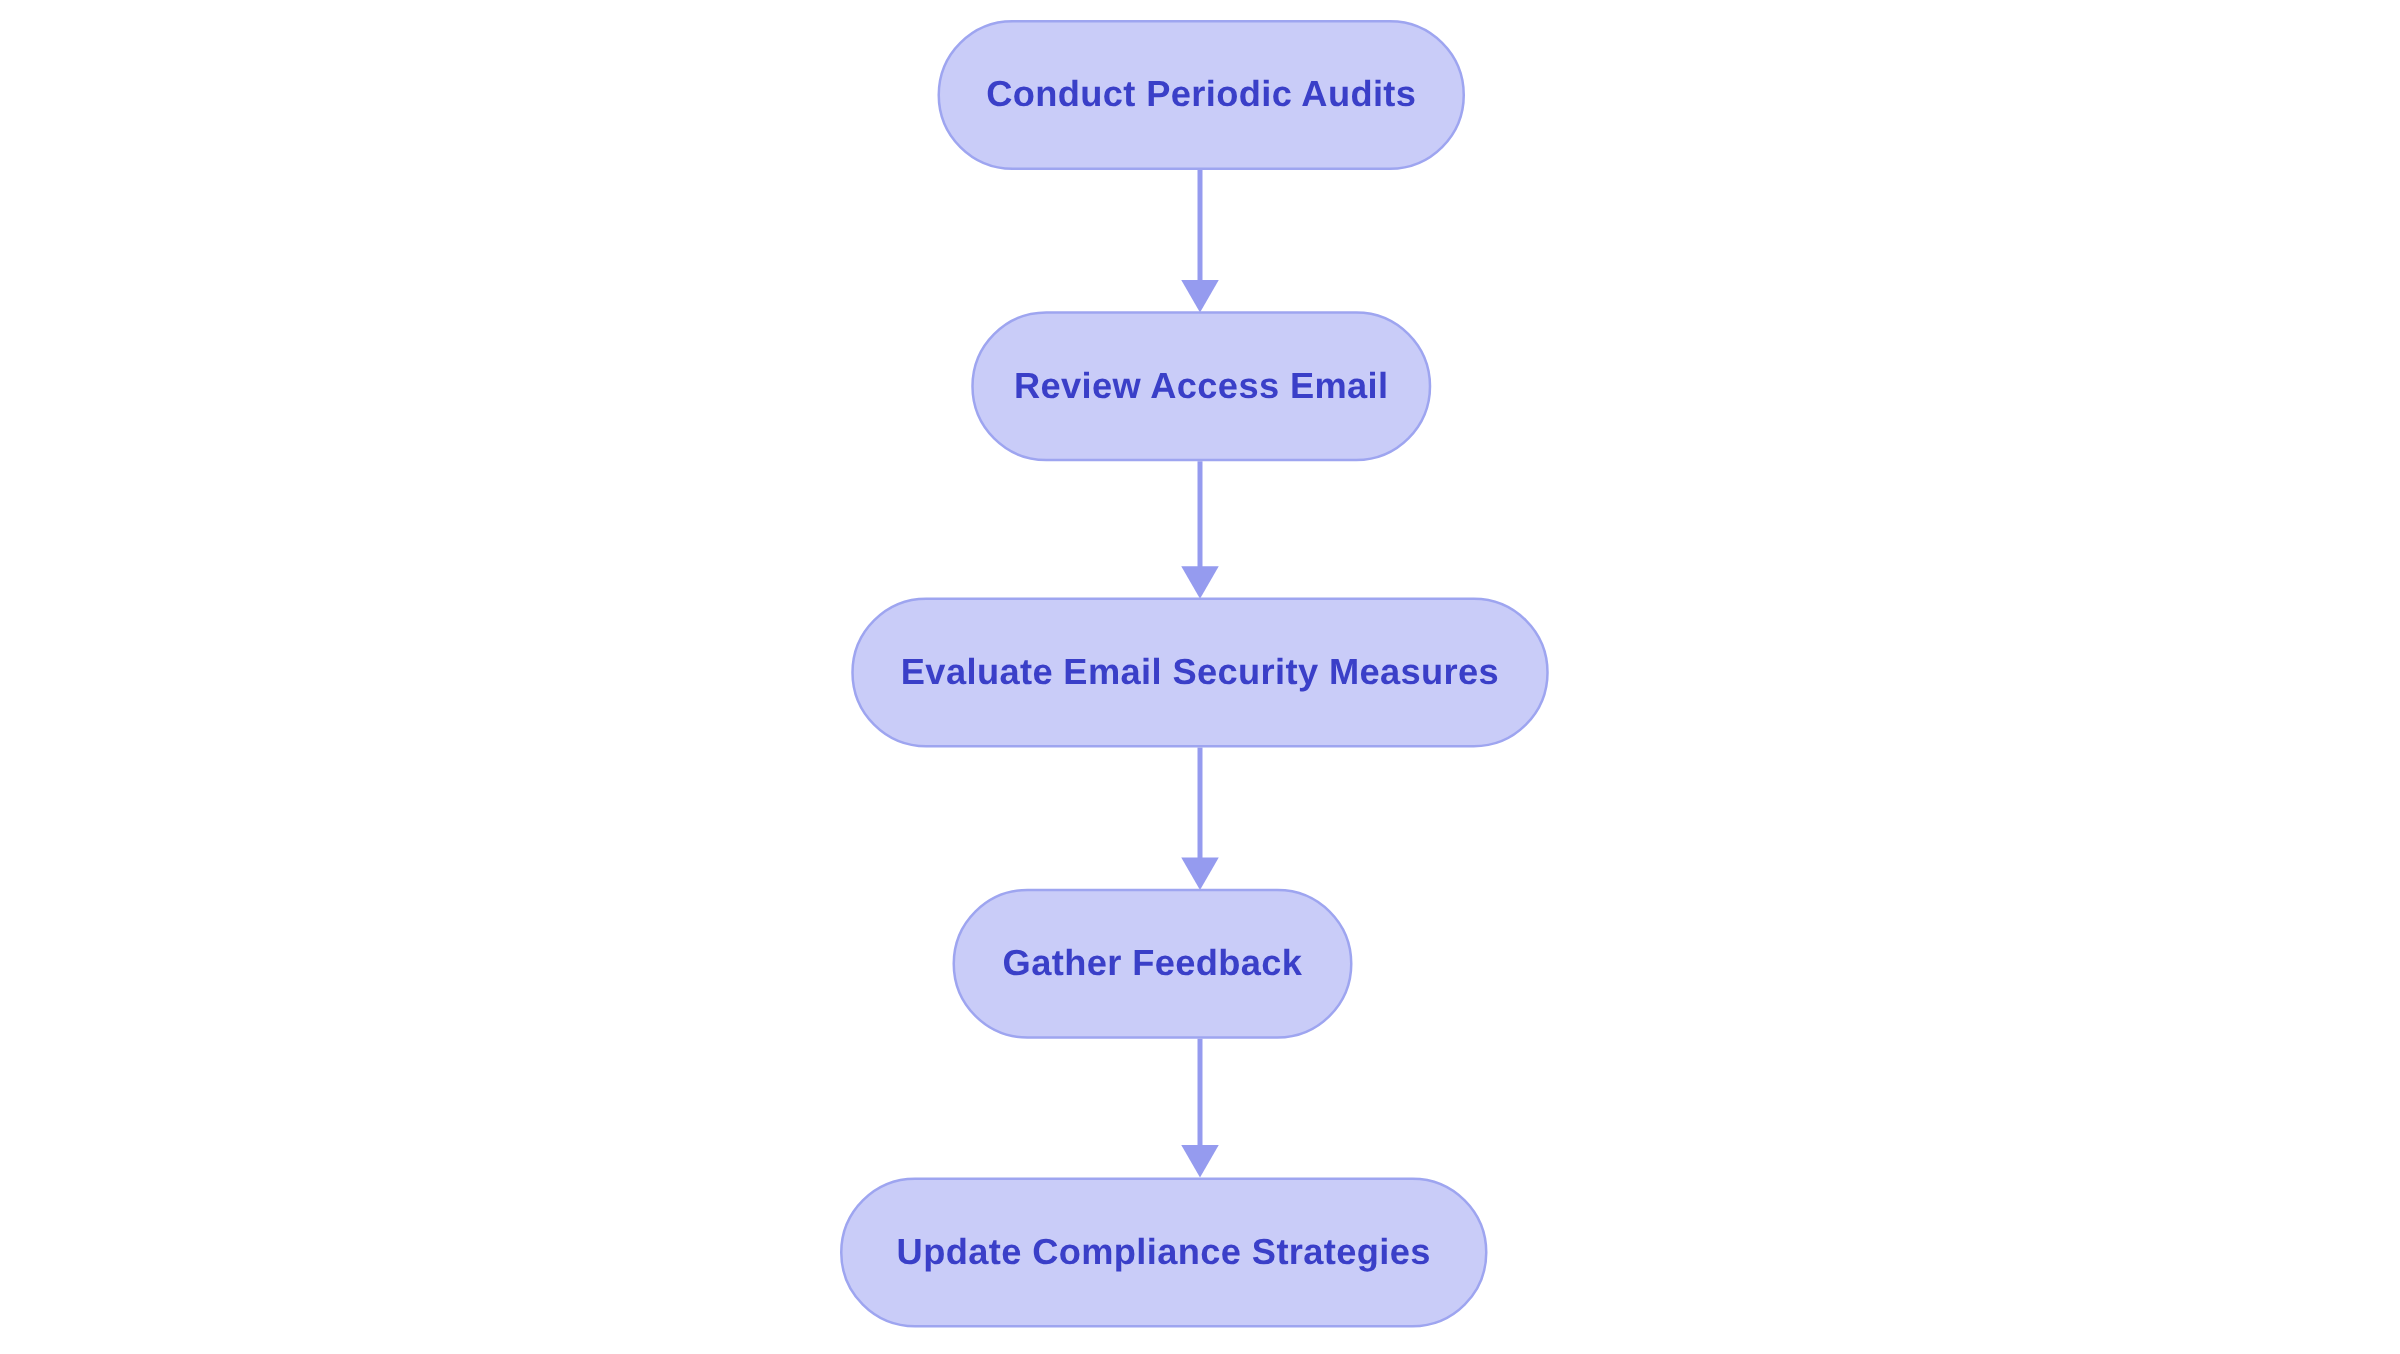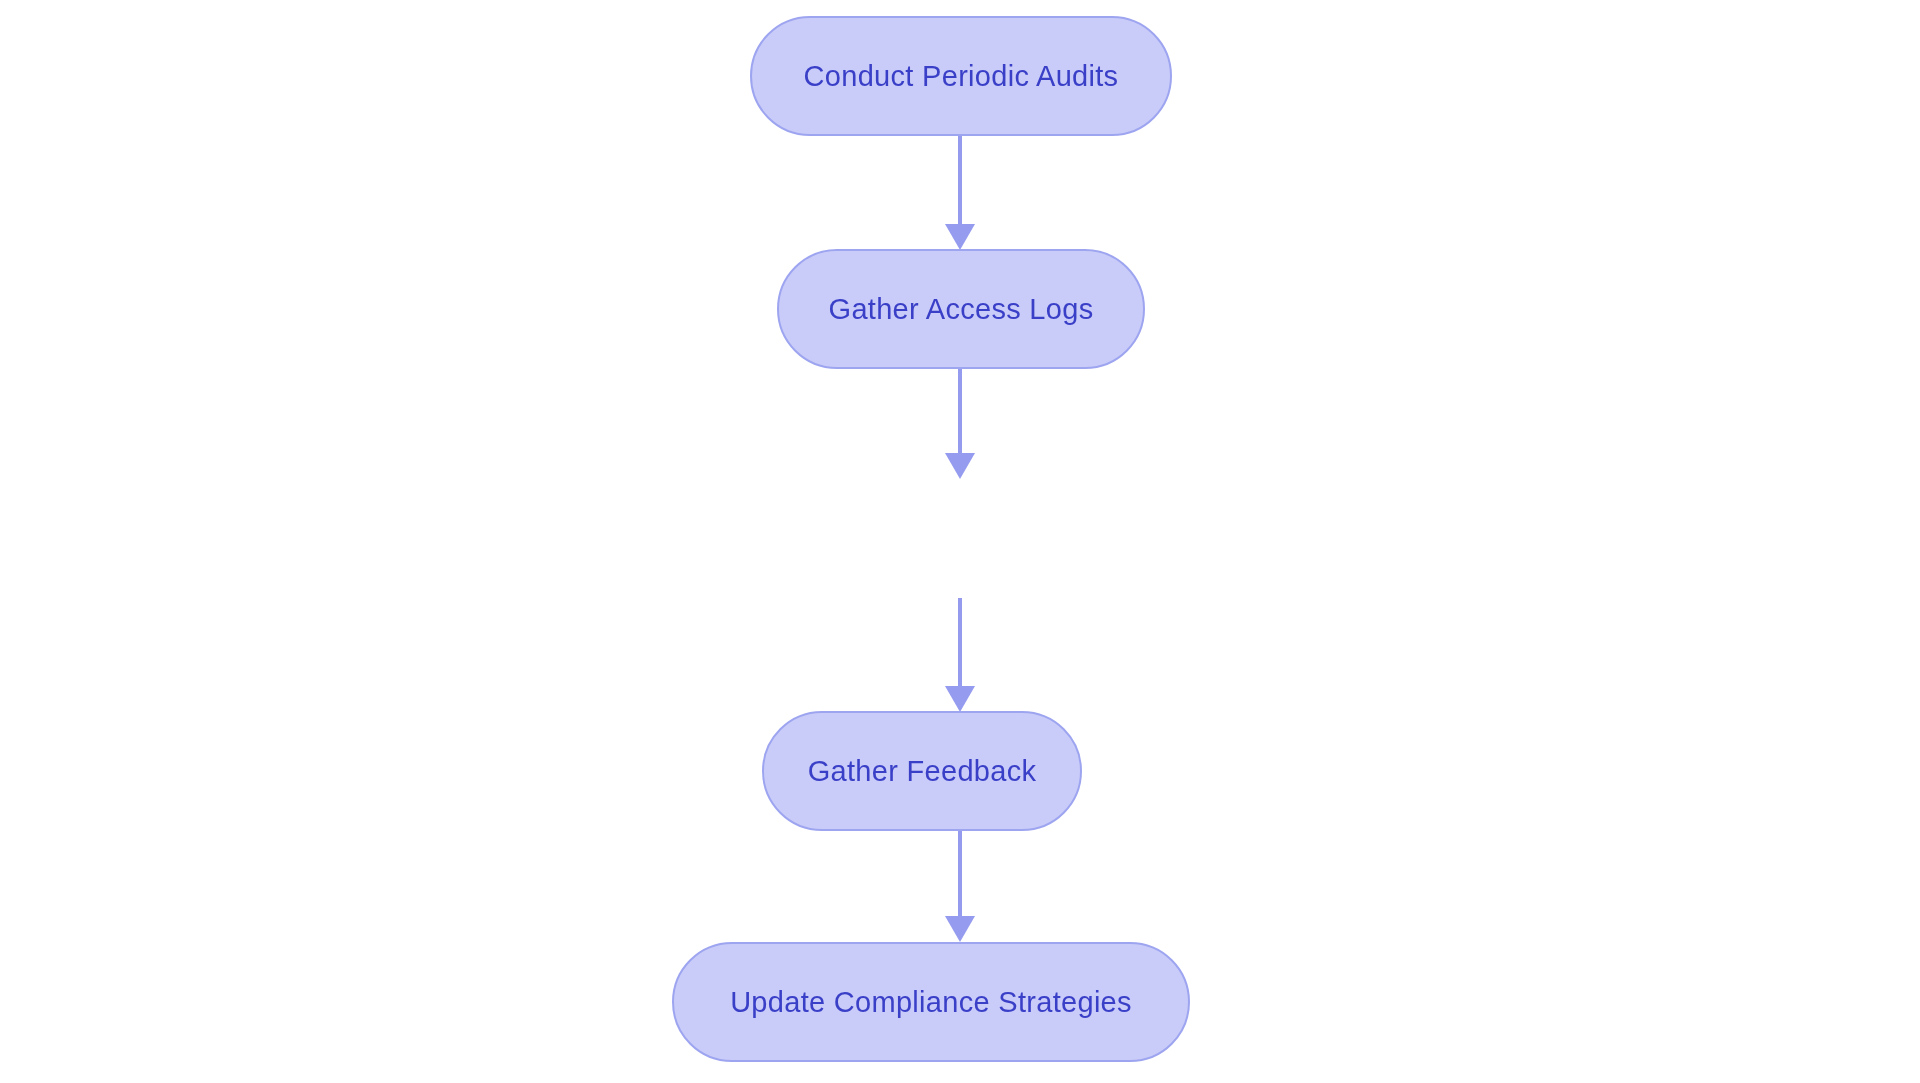--- a/index.html
+++ b/index.html
@@ -22,20 +22,21 @@
     border: 2px solid #9ea5f0;
     border-radius: 60px;
     display: flex;
     align-items: center;
     justify-content: center;
     color: #3a3fc8;
     font-size: 29px;
     letter-spacing: 0.3px;
     white-space: nowrap;
     text-align: left;
+    font-weight: bold;
   }
   .node-1 { left: 750px; top: 16px;  width: 422px; height: 120px; }
   .node-2 { left: 777px; top: 249px; width: 368px; height: 120px; }
   .node-3 { left: 681px; top: 478px; width: 558px; height: 120px; }
   .node-4 { left: 762px; top: 711px; width: 320px; height: 120px; }
   .node-5 { left: 672px; top: 942px; width: 518px; height: 120px; }
 
   .arrow-line {
     position: absolute;
     left: 958px;
@@ -66,26 +67,29 @@
 <div class="canvas">
 
   <div class="flow-node node-1">
     <span>Conduct Periodic Audits</span>
   </div>
 
   <div class="arrow-line line-1"></div>
   <div class="arrow-head head-1"></div>
 
   <div class="flow-node node-2">
-    <span>Gather Access Logs</span>
+    <span>Review Access Email</span>
   </div>
 
   <div class="arrow-line line-2"></div>
   <div class="arrow-head head-2"></div>
 
+  <div class="flow-node node-3">
+    <span>Evaluate Email Security Measures</span>
+  </div>
 
   <div class="arrow-line line-3"></div>
   <div class="arrow-head head-3"></div>
 
   <div class="flow-node node-4">
     <span>Gather Feedback</span>
   </div>
 
   <div class="arrow-line line-4"></div>
   <div class="arrow-head head-4"></div>

